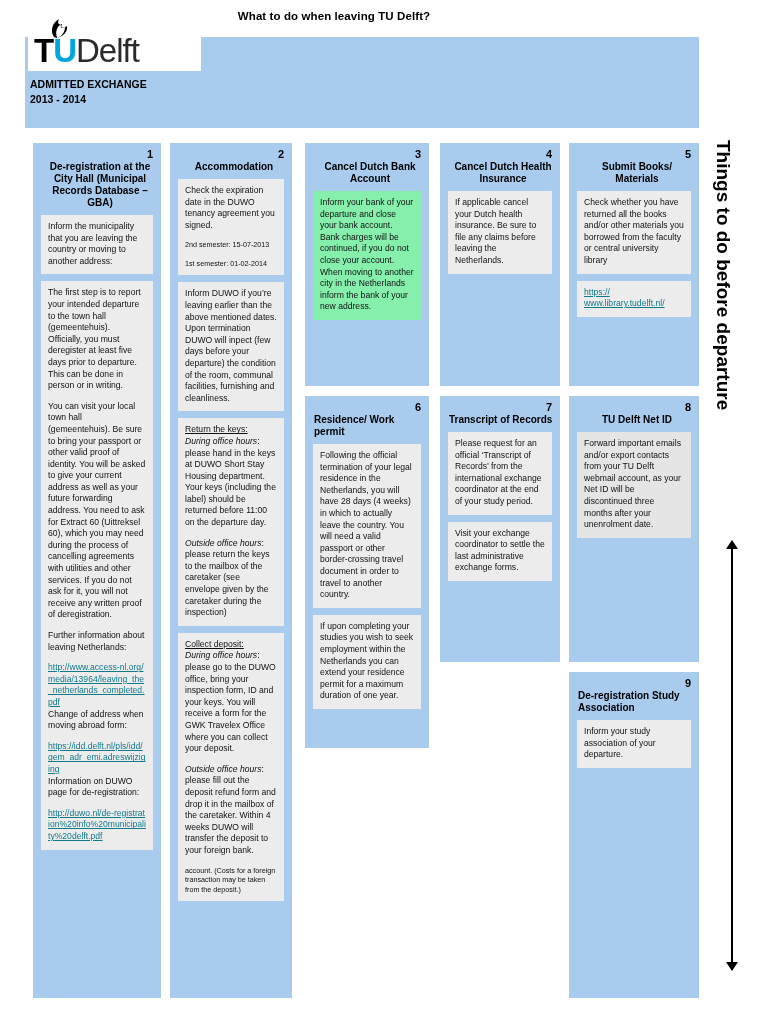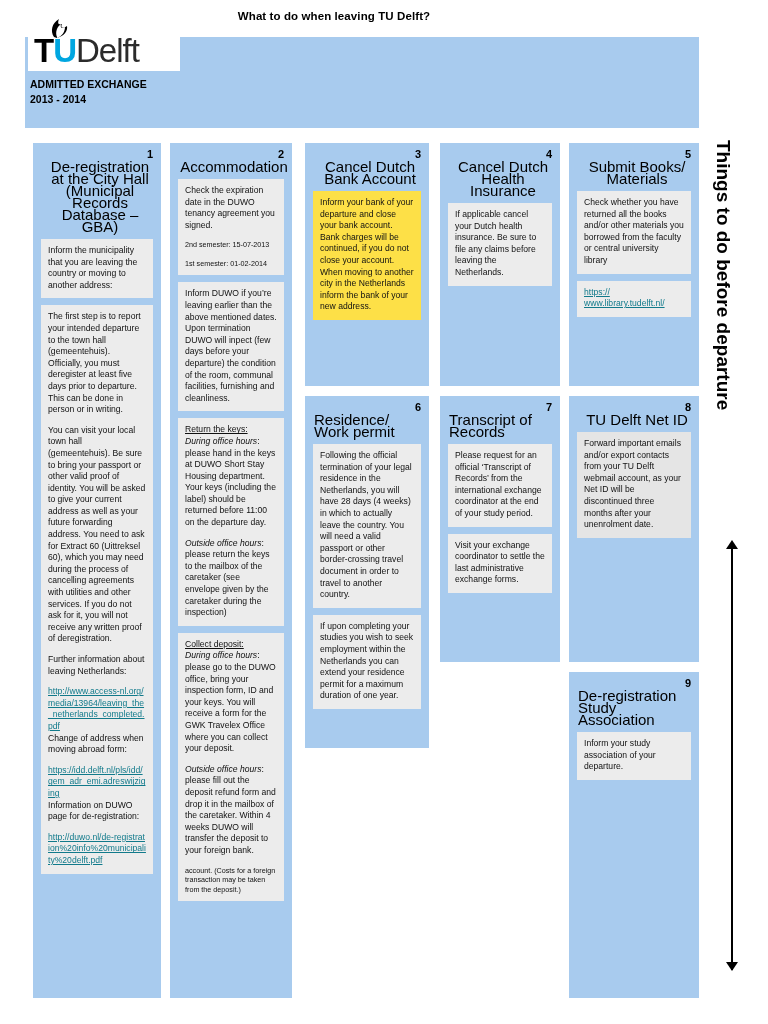--- a/index.html
+++ b/index.html
@@ -20,21 +20,21 @@
     font-size:11.5px; font-weight:bold; letter-spacing:.1px;
     padding-left:60px;
   }
 
   .top-blue{
     position:absolute; left:25px; top:37px; width:674px; height:91px;
     background:#a8cbee;
   }
 
   .logo-wrap{
-    position:absolute; left:28px; top:20px; width:152px; height:51px;
+    position:absolute; left:28px; top:20px; width:173px; height:51px;
     background:#ffffff;
   }
   .logo-flame{
     position:absolute; left:18px; top:-3px; width:28px; height:24px;
   }
   .logo-text{
     position:absolute; left:6px; top:14px;
     font-size:33px; line-height:33px; font-weight:bold;
     letter-spacing:-1px;
     white-space:nowrap;
@@ -56,21 +56,21 @@
   
   .card{
     position:absolute;
     background:#a8cbee;
   }
   .card .num{
     position:absolute; right:8px; top:5px;
     font-size:11px; font-weight:bold;
   }
   .card .title{
-    font-size:15px; font-weight:normal; line-height:12px;
+    font-size:10px; font-weight:bold; line-height:12px;
     padding:18px 4px 6px 10px;
     text-align:center;
   }
   .card .title.left{ text-align:left; padding-left:9px; }
 
   .panel{
     background:#ececec;
     margin:0 8px 7px 8px;
     padding:6px 7px 7px 7px;
     font-size:8.6px; line-height:11.6px;
@@ -165,21 +165,21 @@
       <div class="panel" style="background: rgb(236, 236, 236);">
         <p style="margin: 0px;"><u>Collect deposit:</u></p>
         <p><i>During office hours</i>: please  go to the DUWO office, bring your inspection form, ID and your keys. You will receive a form for the GWK Travelex Office where you can collect your deposit.</p>
         <p><i>Outside office hours</i>: please fill out the deposit refund form and drop it in the mailbox of the caretaker. Within 4 weeks DUWO will transfer the deposit to your  foreign bank. </p>
         <p class="small">account. (Costs for a foreign transaction may be taken from the deposit.)</p>
       </div>
     </div>
     <div class="card" style="left: 305px; top: 143px; width: 124px; height: 243px; background: rgb(168, 203, 238);">
       <div class="num">3</div>
       <div class="title">Cancel Dutch Bank Account</div>
-      <div class="panel" style="background: #fde047;">
+      <div class="panel" style="background: #86efac;">
         <p>Inform your bank of your departure and close your bank account. Bank charges will be continued, if you do not close your account.  When moving to another city in the Netherlands inform the bank of your new address.</p>
       </div>
     </div>
     <div class="card" style="left: 440px; top: 143px; width: 120px; height: 243px; background: rgb(168, 203, 238);">
       <div class="num">4</div>
       <div class="title">Cancel Dutch Health Insurance</div>
       <div class="panel" style="background: rgb(236, 236, 236);">
         <p>If applicable cancel your Dutch health insurance. Be sure to file any claims before leaving the Netherlands.</p>
       </div>
     </div>

